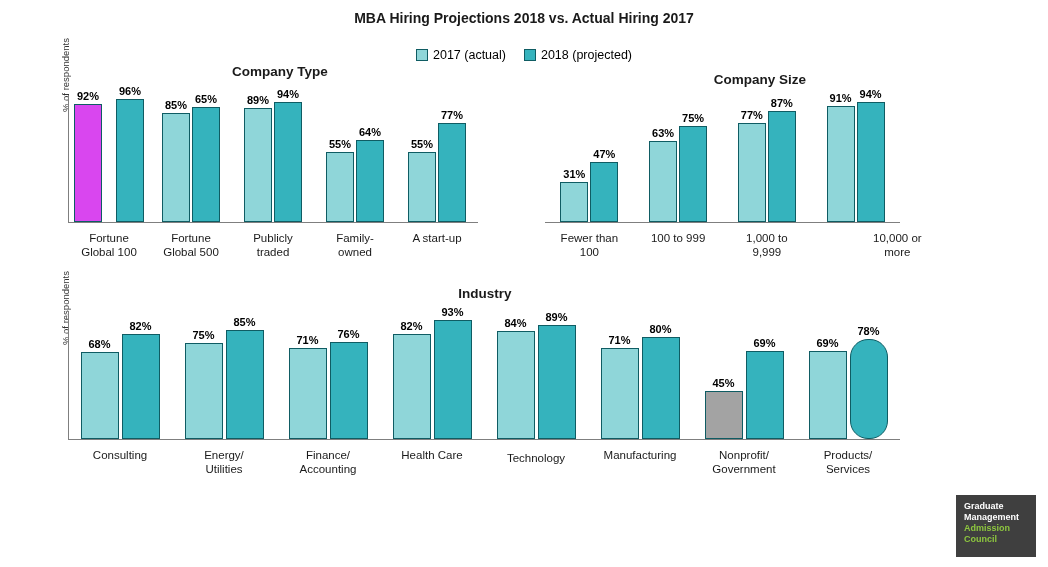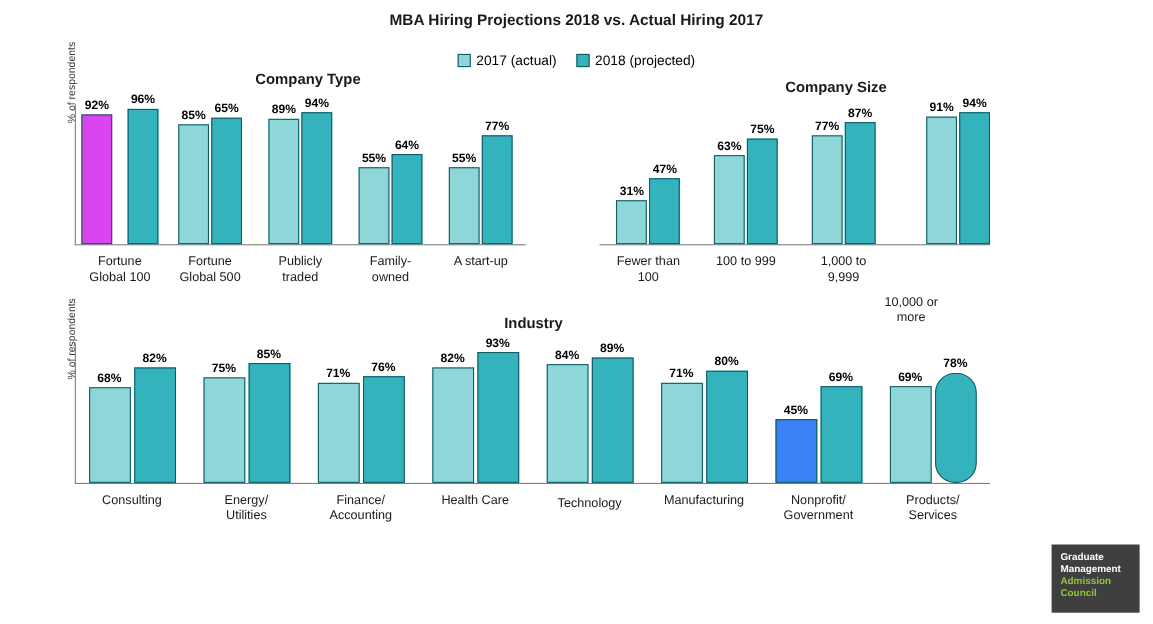--- a/index.html
+++ b/index.html
@@ -148,21 +148,21 @@
       </div>
     </div>
     <div class="group" style="left: 177.5px; width: 88.75px;">
       <div class="bar" style="width: 28px; height: 99px; background: rgb(143, 214, 217); margin-left: 0px;">
         <span class="val">77%</span>
       </div>
       <div class="bar" style="width: 28px; height: 111px; background: rgb(53, 179, 189); margin-left: 2px;">
         <span class="val">87%</span>
       </div>
     </div>
-    <div class="group" style="left: 266.25px; width: 88.75px; justify-content: flex-end;">
+    <div class="group" style="left: 266.25px; width: 88.75px;">
       <div class="bar" style="width: 28px; height: 116px; background: rgb(143, 214, 217); margin-left: 0px;">
         <span class="val">91%</span>
       </div>
       <div class="bar" style="width: 28px; height: 120px; background: rgb(53, 179, 189); margin-left: 2px;">
         <span class="val">94%</span>
       </div>
     </div>
   </div>
 
 <div class="panel-title" style="top:286px;left:355px;width:260px;">Industry</div>
@@ -212,21 +212,21 @@
     </div>
     <div class="group" style="left: 520px; width: 104px;">
       <div class="bar" style="width: 38px; height: 91px; background: rgb(143, 214, 217); margin-left: 0px;">
         <span class="val">71%</span>
       </div>
       <div class="bar" style="width: 38px; height: 102px; background: rgb(53, 179, 189); margin-left: 3px;">
         <span class="val">80%</span>
       </div>
     </div>
     <div class="group" style="left: 624px; width: 104px;">
-      <div class="bar" style="width: 38px; height: 58px; background: #3b82f6; margin-left: 0px;">
+      <div class="bar" style="width: 38px; height: 48px; background: #a3a3a3; margin-left: 0px;">
         <span class="val">45%</span>
       </div>
       <div class="bar" style="width: 38px; height: 88px; background: rgb(53, 179, 189); margin-left: 3px;">
         <span class="val">69%</span>
       </div>
     </div>
     <div class="group" style="left: 728px; width: 104px;">
       <div class="bar" style="width: 38px; height: 88px; background: rgb(143, 214, 217); margin-left: 0px;">
         <span class="val">69%</span>
       </div>
@@ -266,21 +266,21 @@
     <div>Fewer than</div>
     <div>100</div>
   </div>
 <div class="cat" style="left: 621.75px; top: 231px; width: 112.75px;">
     <div>100 to 999</div>
   </div>
 <div class="cat" style="left: 710.5px; top: 231px; width: 112.75px;">
     <div>1,000 to</div>
     <div>9,999</div>
   </div>
-<div class="cat" style="left: 772px; top: 231px; width: 112.75px; margin-top: 37px;">
+<div class="cat" style="left: 841px; top: 231px; width: 112.75px;">
     <div>10,000 or</div>
     <div>more</div>
   </div>
 <div class="cat" style="left: 56px; top: 448px; width: 128px;">
     <div>Consulting</div>
   </div>
 <div class="cat" style="left: 160px; top: 448px; width: 128px;">
     <div>Energy/</div>
     <div>Utilities</div>
   </div>

